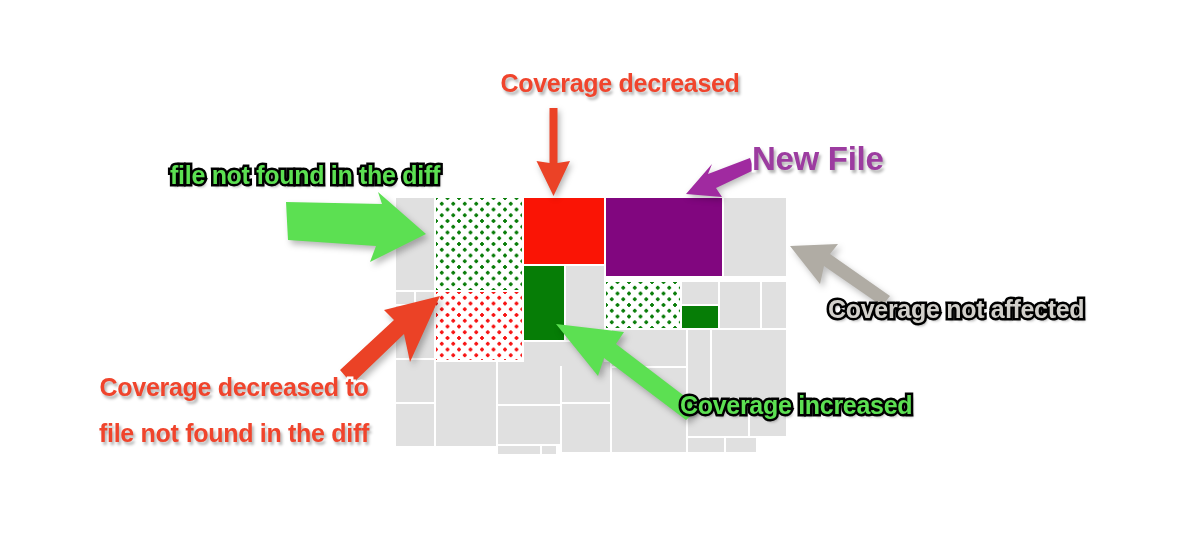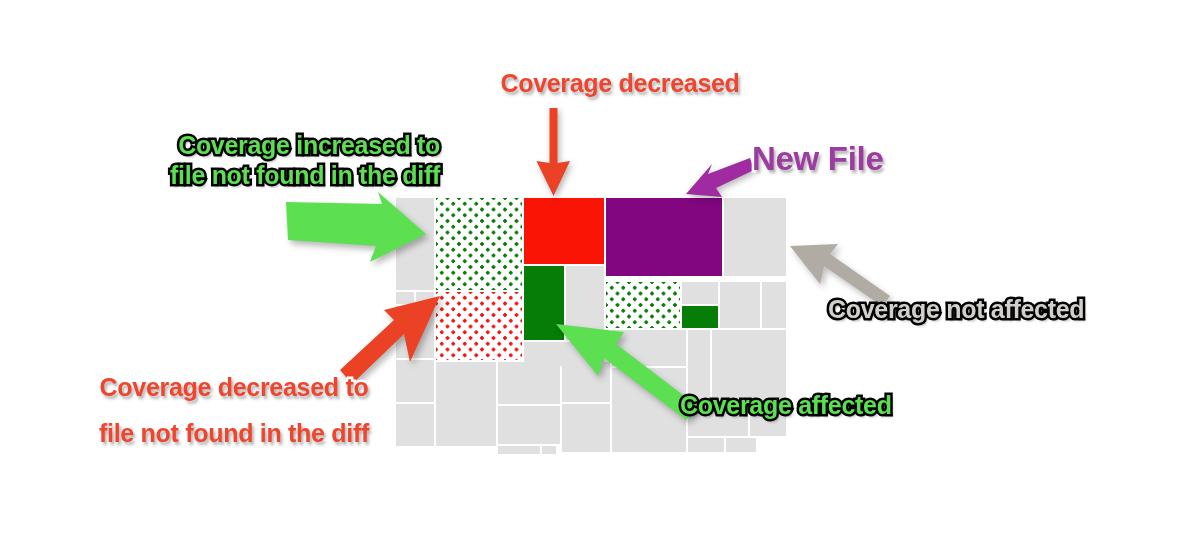--- a/index.html
+++ b/index.html
@@ -176,25 +176,24 @@
   <div class="arrow" style="left:552px;top:320px;">
     <svg width="160" height="105" viewBox="0 0 160 105">
       <g style="filter:drop-shadow(3px 4px 3px rgba(0,0,0,.28))">
         <path d="M4 4 L72 12 L64 24 L148 88 L134 100 L52 38 L46 56 Z" fill="#5ce052"></path>
       </g>
     </svg>
   </div>
 
   <div class="label red c" style="left:470px;top:70px;width:300px;">Coverage decreased</div>
 
-  <div class="label green r" style="left:80px;top:132px;width:360px;">Coverage increased to</div>
   <div class="label green r" style="left:80px;top:162px;width:360px;">file not found in the diff</div>
 
   <div class="label purple l" style="left:752px;top:142px;width:200px;">New File</div>
 
   <div class="label gray l" style="left:828px;top:296px;width:320px;">Coverage not affected</div>
 
   <div class="label red c" style="left:62px;top:374px;width:344px;">Coverage decreased to</div>
   <div class="label red c" style="left:62px;top:420px;width:344px;">file not found in the diff</div>
 
-  <div class="label green l" style="left:680px;top:392px;width:320px;">Coverage affected</div>
+  <div class="label green l" style="left:680px;top:392px;width:320px;">Coverage increased</div>
 
 </div>
 
 </body></html>

